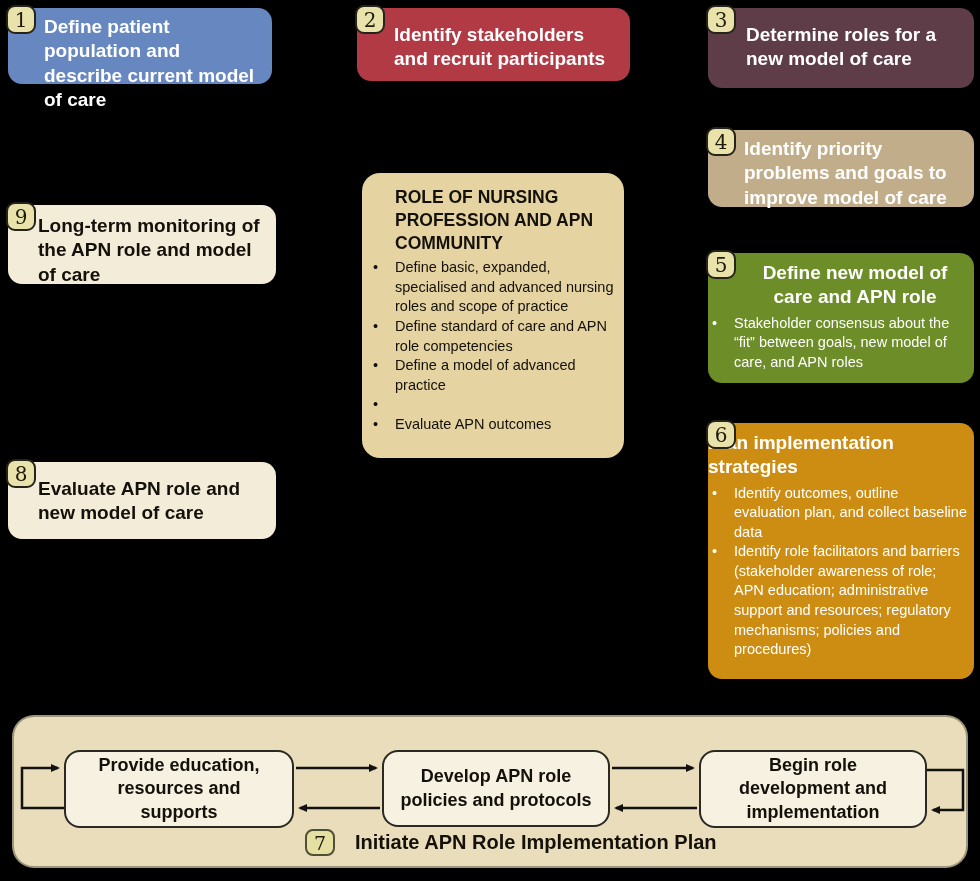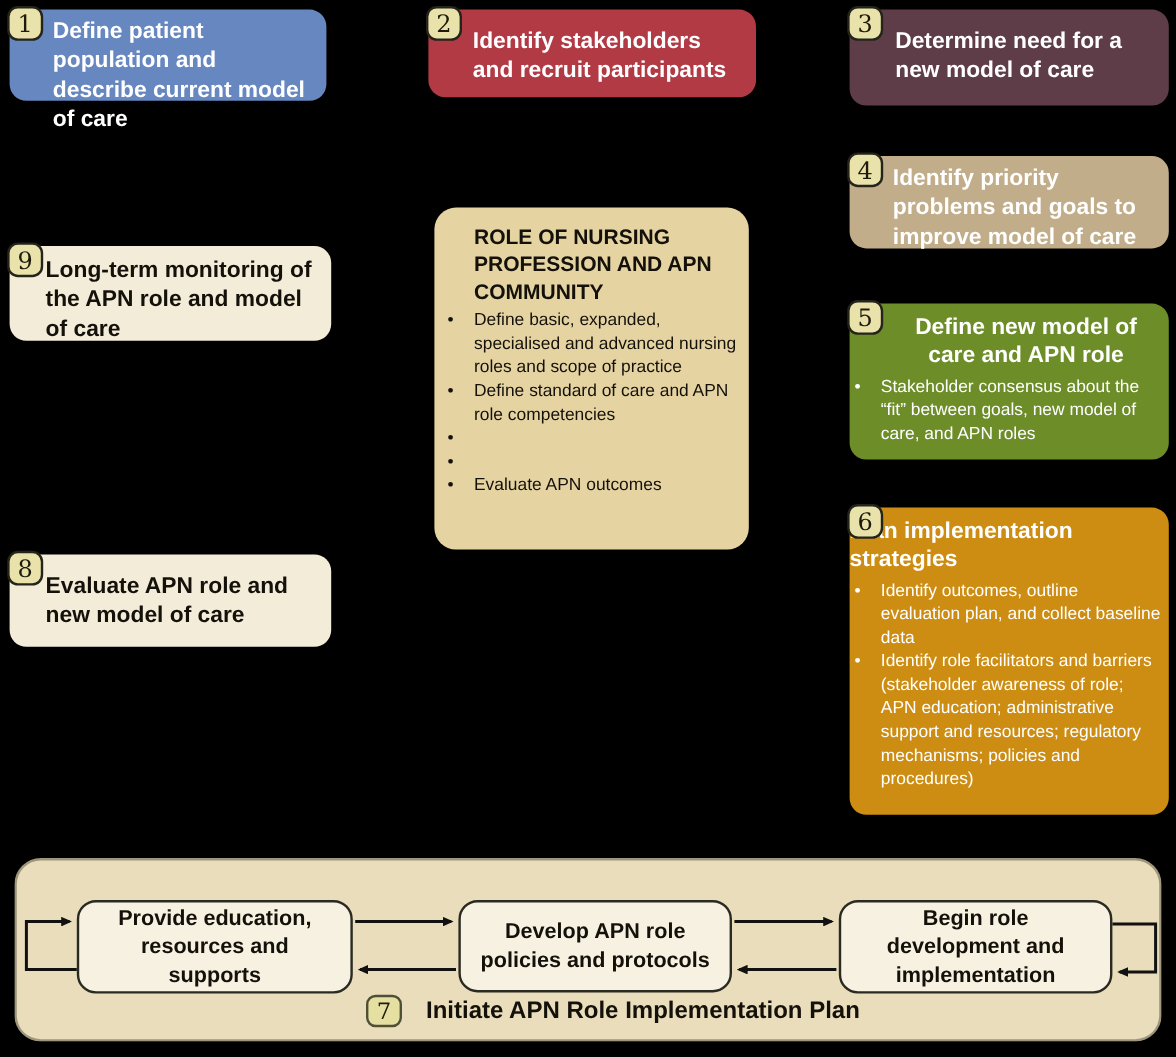--- a/index.html
+++ b/index.html
@@ -74,21 +74,21 @@
     <div class="title">Define patient population and describe current model of care</div>
   </div>
 
   <div class="box" id="box2">
     <div class="badge">2</div>
     <div class="title">Identify stakeholders and recruit participants</div>
   </div>
 
   <div class="box" id="box3">
     <div class="badge">3</div>
-    <div class="title">Determine need for a new model of care</div>
+    <div class="title">Determine roles for a new model of care</div>
   </div>
 
   <div class="box" id="box4">
     <div class="badge">4</div>
     <div class="title">Identify priority problems and goals to improve model of care</div>
   </div>
 
   <div class="box" id="box5">
     <div class="badge">5</div>
     <div class="title">Define new model of care and APN role</div>
@@ -131,20 +131,21 @@
       <li>
         <span class="dot">•</span>
         <span class="bt">Define basic, expanded, specialised and advanced nursing roles and scope of practice</span>
       </li>
       <li>
         <span class="dot">•</span>
         <span class="bt">Define standard of care and APN role competencies</span>
       </li>
       <li>
         <span class="dot">•</span>
+        <span class="bt">Define a model of advanced practice</span>
       </li>
       <li>
         <span class="dot">•</span>
       </li>
       <li>
         <span class="dot">•</span>
         <span class="bt">Evaluate APN outcomes</span>
       </li>
     </ul>
   </div>

